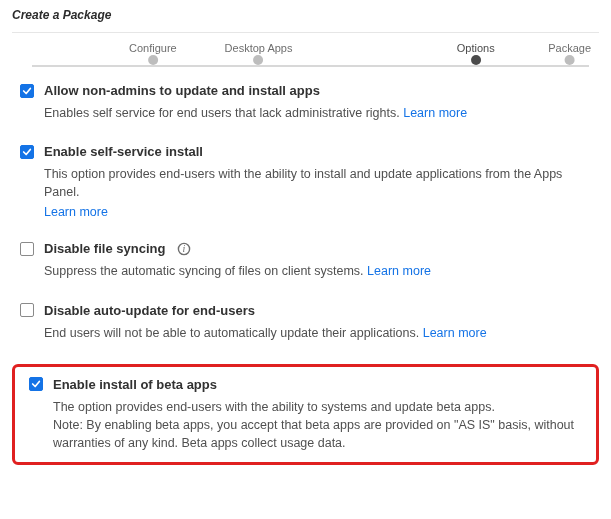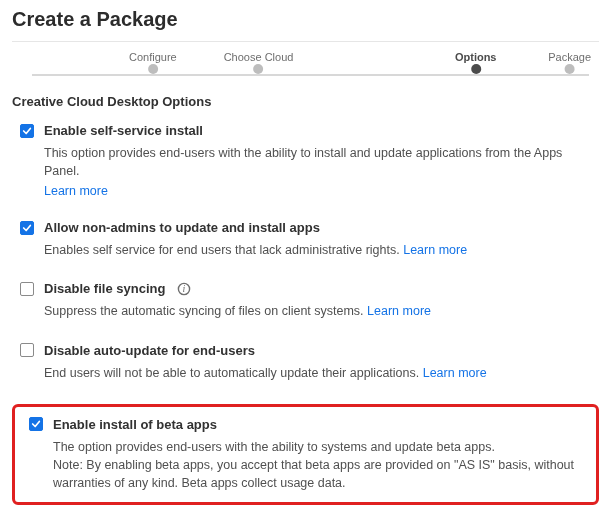--- a/index.html
+++ b/index.html
@@ -6,24 +6,25 @@
   html, body { margin: 0; padding: 0; }
   body {
     font-family: "Segoe UI", -apple-system, "Helvetica Neue", Arial, sans-serif;
     font-size: 13px;
     color: #2c2c2c;
     background: #fff;
     width: 611px;
   }
   .page { padding: 8px 12px 14px 12px; }
   .page-title {
-    font-size: 20px;
+    font-size: 12px;
     font-weight: 700;
     color: #2c2c2c;
     margin: 0 0 10px 0;
+    font-style: italic;
   }
   .hr { border: none; border-top: 1px solid #e6e6e6; margin: 0 0 10px 0; }
 
   
   .stepper {
     position: relative;
     height: 34px;
     margin: 0 0 6px 0;
   }
   .track {
@@ -46,21 +47,21 @@
   .step .label { display: block; line-height: 1; }
   .step .dot {
     display: inline-block;
     width: 10px; height: 10px;
     border-radius: 50%;
     background: #bdbdbd;
     position: relative;
     top: 1px;
   }
   .step.current .dot { background: #4b4b4b; }
-  .step.current .label { color: #4b4b4b; font-weight: 700; }
+  .step.current .label { color: #4b4b4b; font-weight: 400; }
 
   .section-heading {
     font-size: 13px;
     font-weight: 700;
     color: #323232;
     margin: 8px 0 14px 0;
   }
 
   .option {
     margin: 0 0 22px 0;
@@ -132,61 +133,60 @@
   <hr class="hr">
 
   <div class="stepper">
     <div class="track"></div>
 
     <div class="step" style="left: 24%;">
       <span class="label">Configure</span>
       <span class="dot"></span>
     </div>
     <div class="step" style="left: 42%;">
-      <span class="label">Choose Cloud</span>
+      <span class="label">Desktop Apps</span>
       <span class="dot"></span>
     </div>
     <div class="step current" style="left: 79%;">
       <span class="label">Options</span>
       <span class="dot"></span>
     </div>
     <div class="step" style="left: 95%;">
       <span class="label">Package</span>
       <span class="dot"></span>
     </div>
   </div>
 
-  <div class="section-heading">Creative Cloud Desktop Options</div>
 
   <div class="option">
     <div class="row-head">
       <span class="cb checked">
         <svg viewBox="0 0 12 12">
             <path d="M2 6 L5 9 L10 3" fill="none" stroke-width="2" stroke-linecap="round" stroke-linejoin="round"></path>
           </svg>
       </span>
-      <span class="opt-label">Enable self-service install</span>
-    </div>
-    <div class="opt-desc">This option provides end-users with the ability to install and update applications from the Apps Panel.</div>
-    <a class="learn block">Learn more</a>
+      <span class="opt-label">Allow non-admins to update and install apps</span>
+    </div>
+    <div class="opt-desc">
+      <span>Enables self service for end users that lack administrative rights.</span>
+      <a class="learn">Learn more</a>
+    </div>
   </div>
 
   <div class="option">
     <div class="row-head">
       <span class="cb checked">
         <svg viewBox="0 0 12 12">
             <path d="M2 6 L5 9 L10 3" fill="none" stroke-width="2" stroke-linecap="round" stroke-linejoin="round"></path>
           </svg>
       </span>
-      <span class="opt-label">Allow non-admins to update and install apps</span>
-    </div>
-    <div class="opt-desc">
-      <span>Enables self service for end users that lack administrative rights.</span>
-      <a class="learn">Learn more</a>
-    </div>
+      <span class="opt-label">Enable self-service install</span>
+    </div>
+    <div class="opt-desc">This option provides end-users with the ability to install and update applications from the Apps Panel.</div>
+    <a class="learn block">Learn more</a>
   </div>
 
   <div class="option">
     <div class="row-head">
       <span class="cb">
         
       </span>
       <span class="opt-label">Disable file syncing</span>
       <span class="info-icon">
         <svg viewBox="0 0 14 14">

